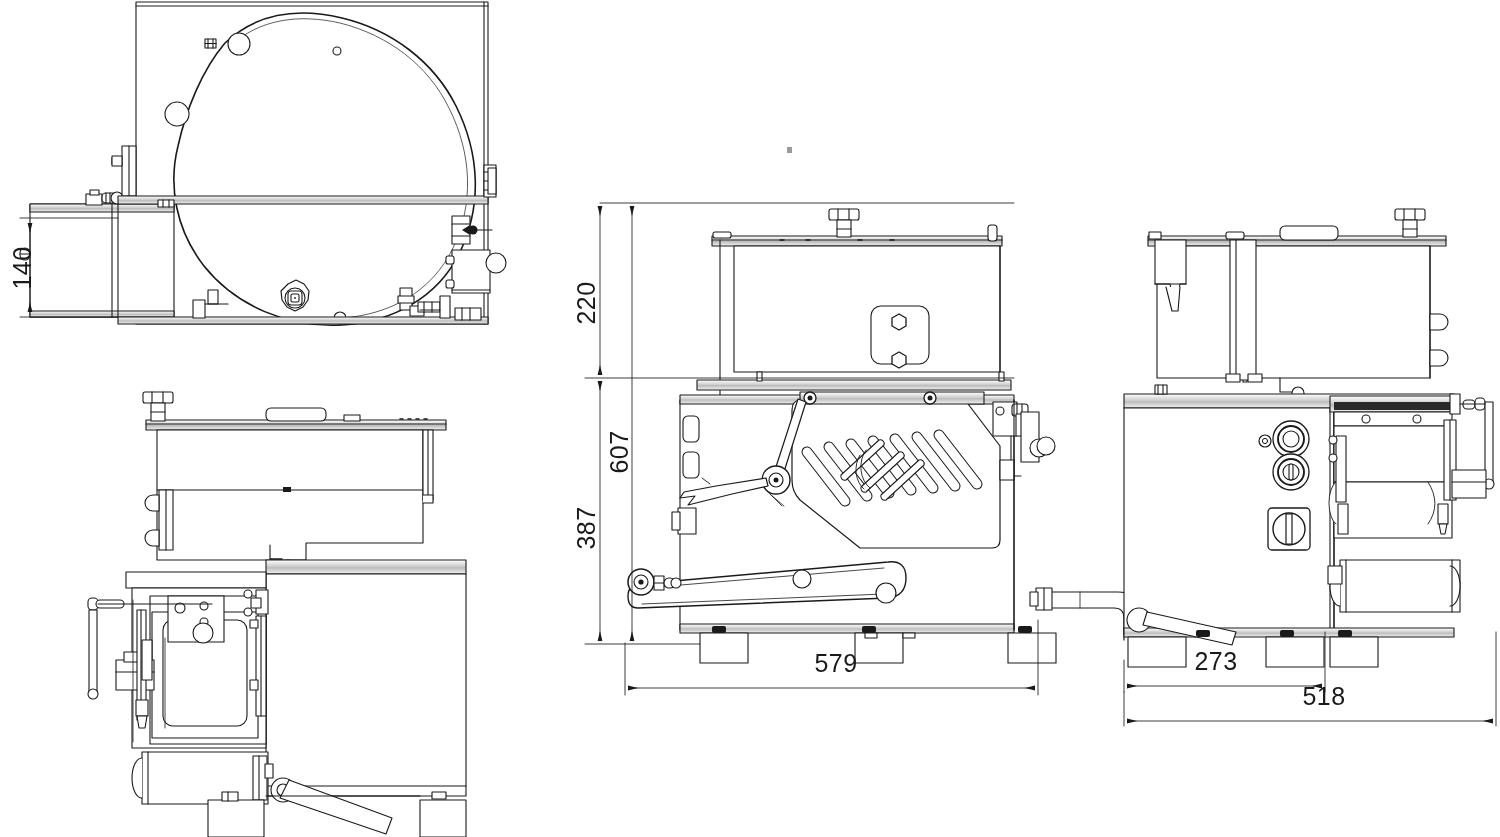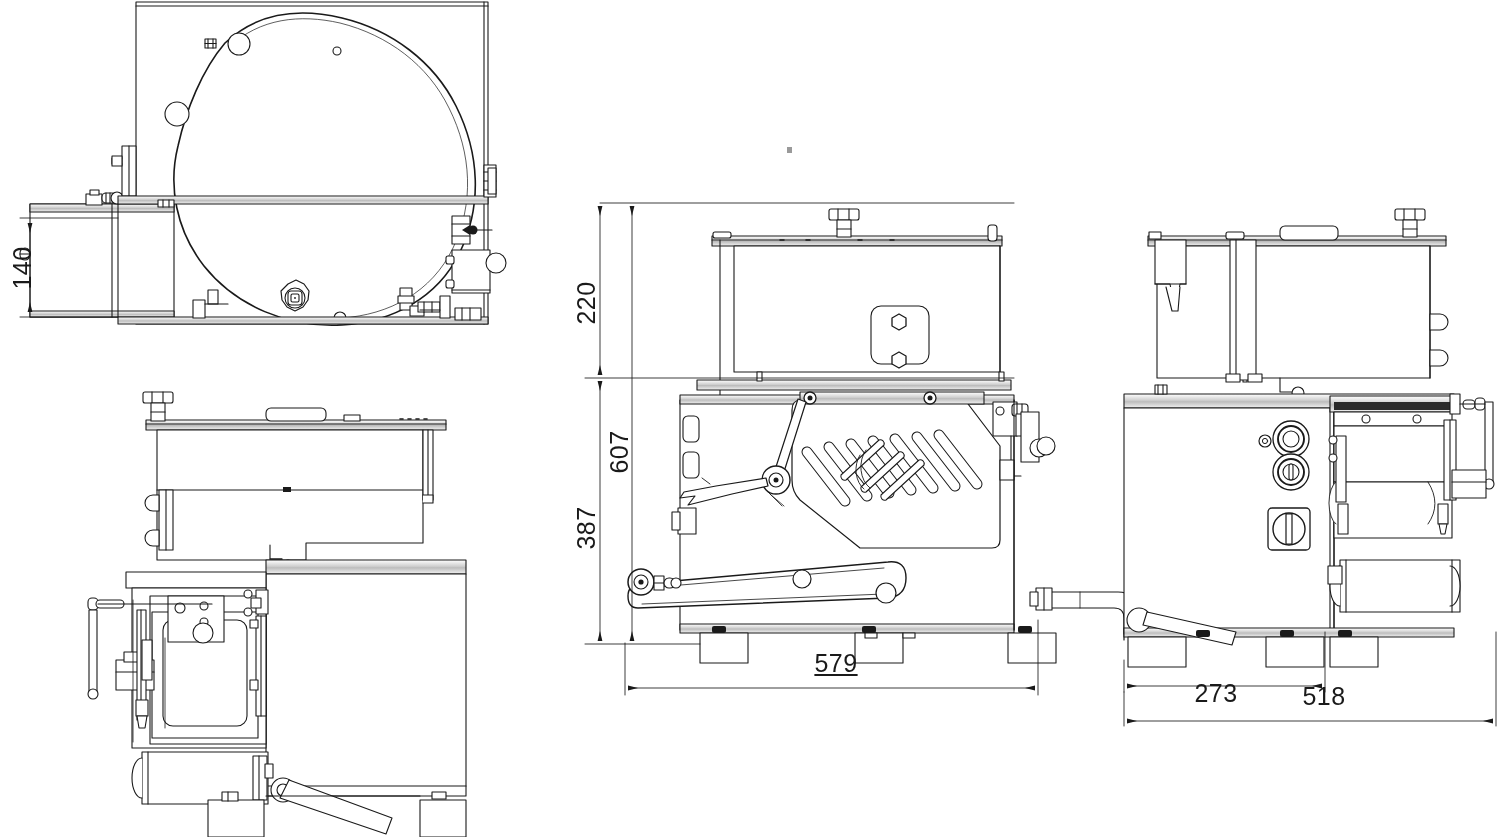--- a/index.html
+++ b/index.html
@@ -516,19 +516,19 @@
 </svg>
 
 <div class="dimtxt vert" style="left:22px;top:268px;font-size:25px;transform:rotate(-90deg) translate(-50%,-50%);">140</div>
 
 <div class="dimtxt vert" style="left:586px;top:303px;font-size:25px;transform:rotate(-90deg) translate(-50%,-50%);">220</div>
 
 <div class="dimtxt vert" style="left:619px;top:452px;font-size:25px;transform:rotate(-90deg) translate(-50%,-50%);">607</div>
 
 <div class="dimtxt vert" style="left:586px;top:528px;font-size:25px;transform:rotate(-90deg) translate(-50%,-50%);">387</div>
 
-<div class="dimtxt" style="left:836px;top:678px;font-size:25px;transform:translate(-50%,-100%);text-decoration:underline;">579</div>
-
-<div class="dimtxt" style="left:1216px;top:708px;font-size:25px;transform:translate(-50%,-100%);">273</div>
+<div class="dimtxt" style="left:836px;top:678px;font-size:25px;transform:translate(-50%,-100%);">579</div>
+
+<div class="dimtxt" style="left:1216px;top:676px;font-size:25px;transform:translate(-50%,-100%);">273</div>
 
 <div class="dimtxt" style="left:1296px;top:711px;font-size:25px;transform:translate(-50%,-100%);margin-left:28px;">518</div>
 
 </div>
 
 </body></html>

